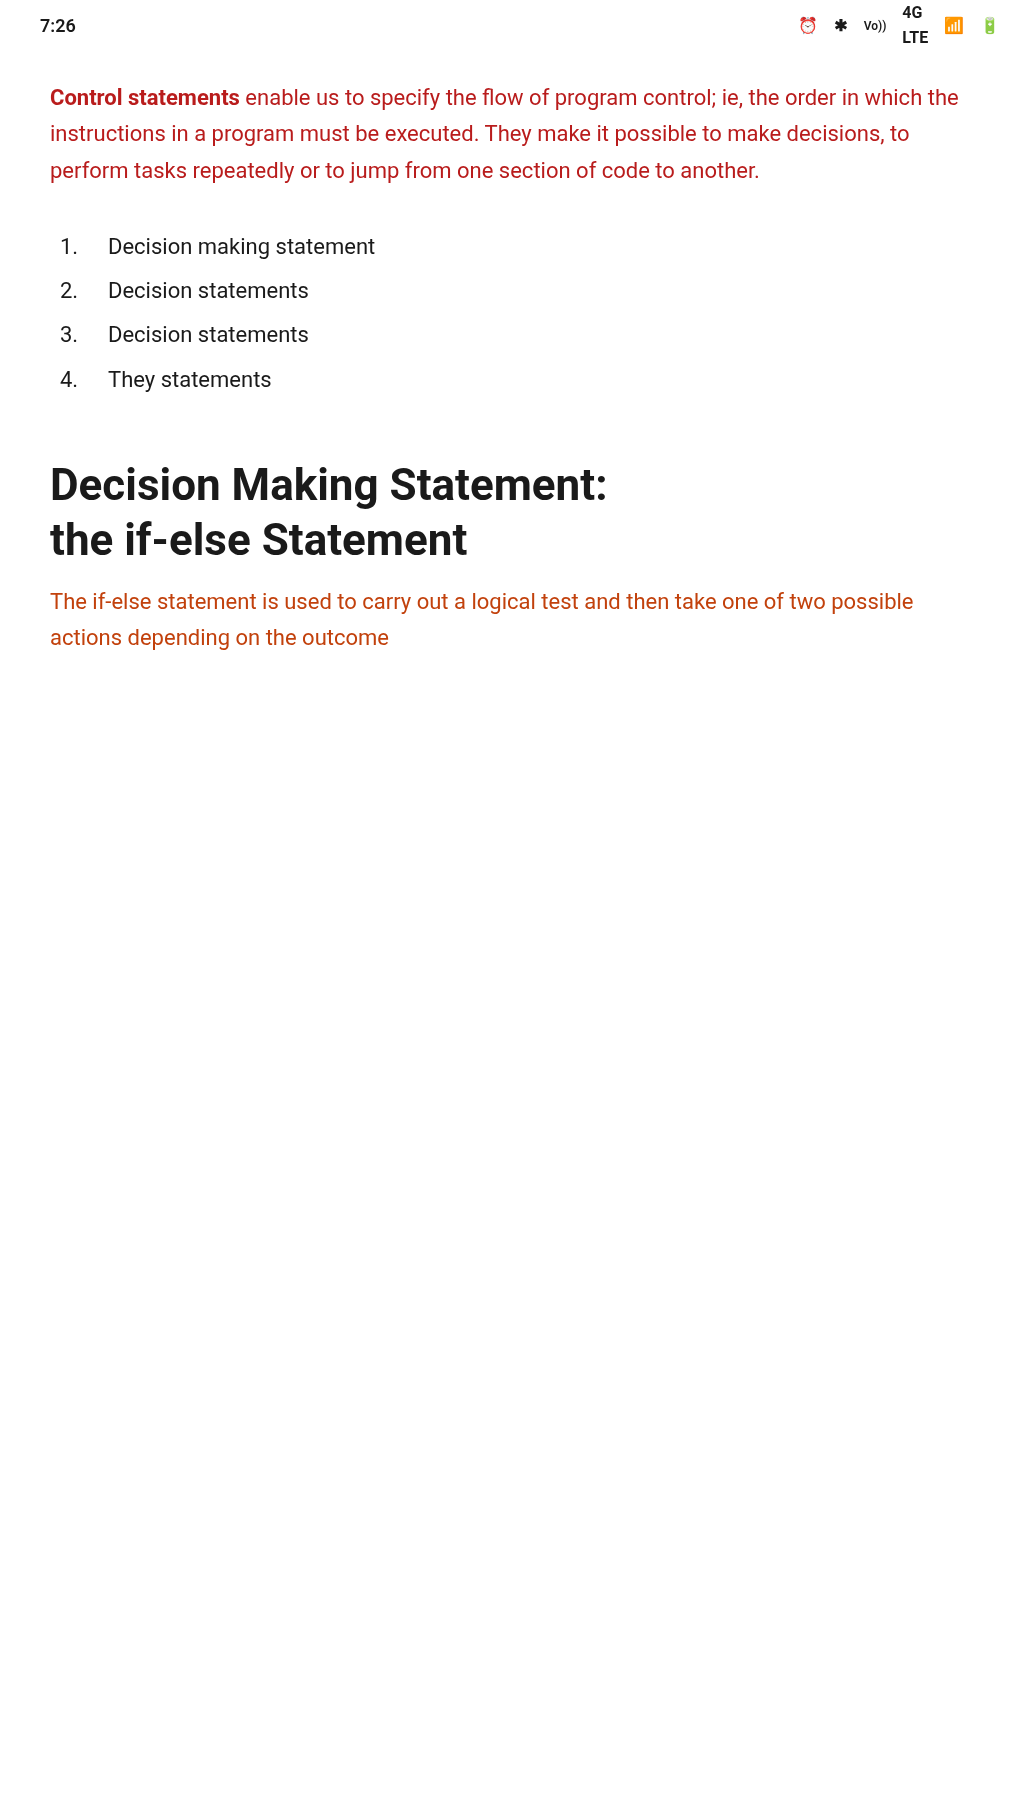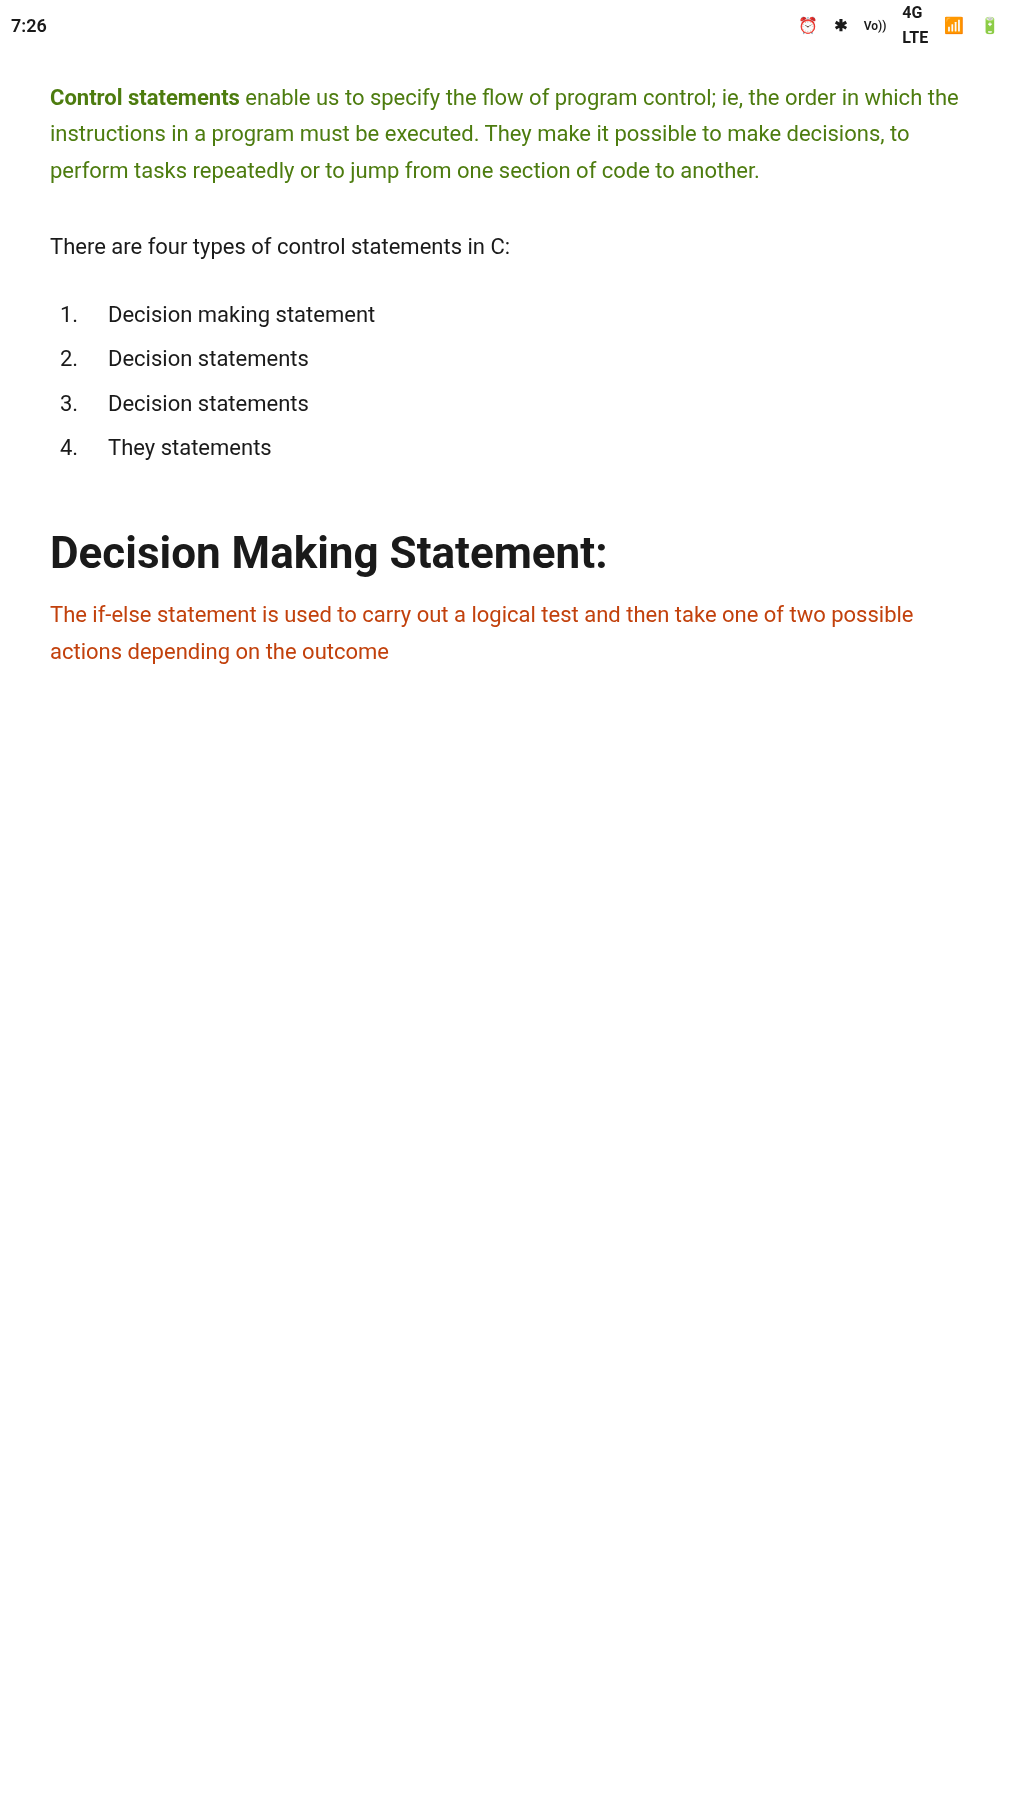--- a/index.html
+++ b/index.html
@@ -17,21 +17,21 @@
       color: #1a1a1a;
       width: 1024px;
       min-height: 1820px;
       overflow-x: hidden;
     }
 
     .status-bar {
       display: flex;
       justify-content: space-between;
       align-items: center;
-      padding: 10px 24px 6px 11px;
+      padding: 10px 24px 6px 40px;
       height: 48px;
     }
 
     .status-time {
       font-size: 18px;
       font-weight: 600;
       color: #1a1a1a;
     }
 
     .status-icons {
@@ -47,21 +47,21 @@
       align-items: center;
     }
 
     .content-area {
       padding: 32px 50px 60px 50px;
     }
 
     .intro-paragraph {
       font-size: 22px;
       line-height: 1.65;
-      color: #4d7c0f;
+      color: #b91c1c;
       margin-bottom: 40px;
     }
 
     .intro-paragraph strong {
       font-weight: 700;
     }
 
     .types-intro {
       font-size: 22px;
       line-height: 1.65;
@@ -129,21 +129,20 @@
     <span class="status-icon-item battery-icon">🔋</span>
   </div>
 </div>
 
 <div class="content-area">
 
   <p class="intro-paragraph">
     <strong>Control statements</strong><span> enable us to specify the flow of program control; ie, the order in which the instructions in a program must be executed. They make it possible to make decisions, to perform tasks repeatedly or to jump from one section of code to another.</span>
   </p>
 
-  <p class="types-intro">There are four types of control statements in C:</p>
 
   <div class="list-container">
     <div class="list-item">
       <span class="list-number">1.</span>
       <span class="list-text">Decision making statement</span>
     </div>
     <div class="list-item">
       <span class="list-number">2.</span>
       <span class="list-text">Decision statements</span>
     </div>
@@ -153,17 +152,18 @@
     </div>
     <div class="list-item">
       <span class="list-number">4.</span>
       <span class="list-text">They statements</span>
     </div>
   </div>
 
   <h2 class="section-heading">
     <span>Decision Making Statement:</span>
     <br>
+    <span>the if-else Statement</span>
   </h2>
 
   <p class="section-paragraph">The if-else statement is used to carry out a logical test and then take one of two possible actions depending on the outcome</p>
 
 </div>
 
 </body></html>

